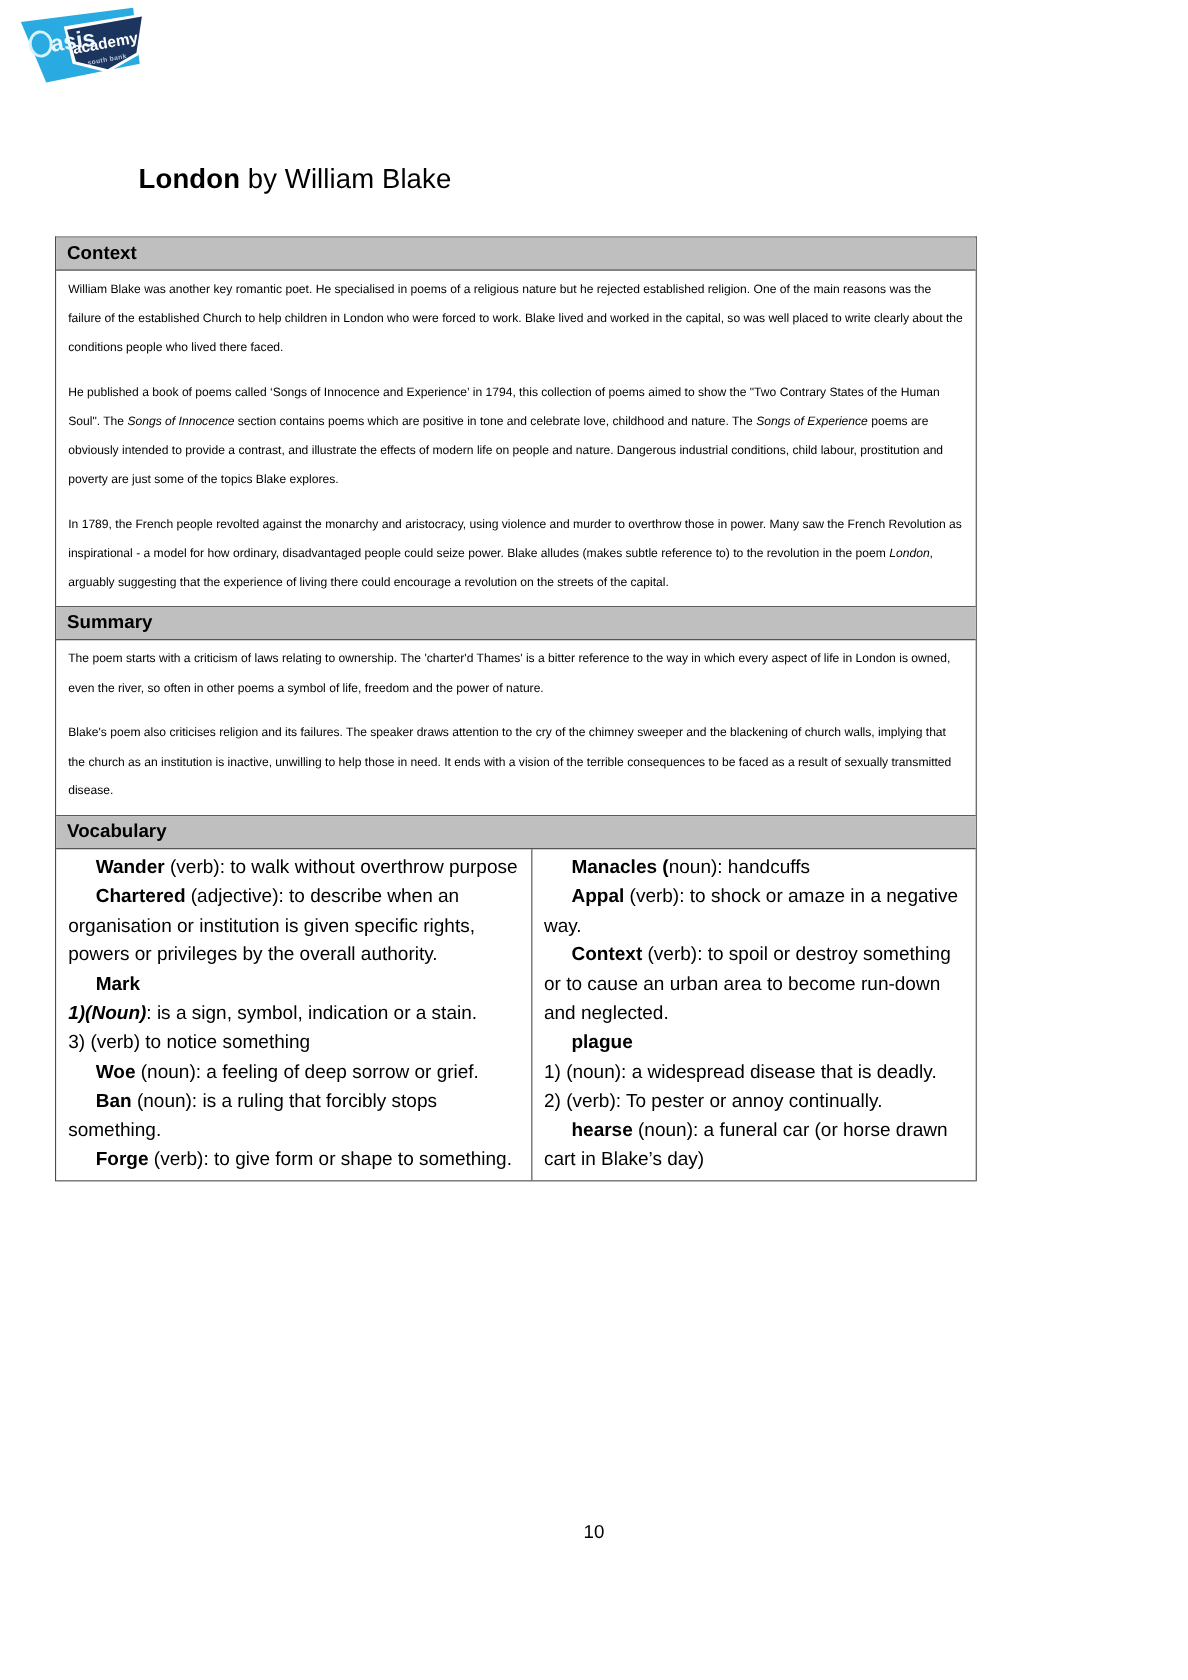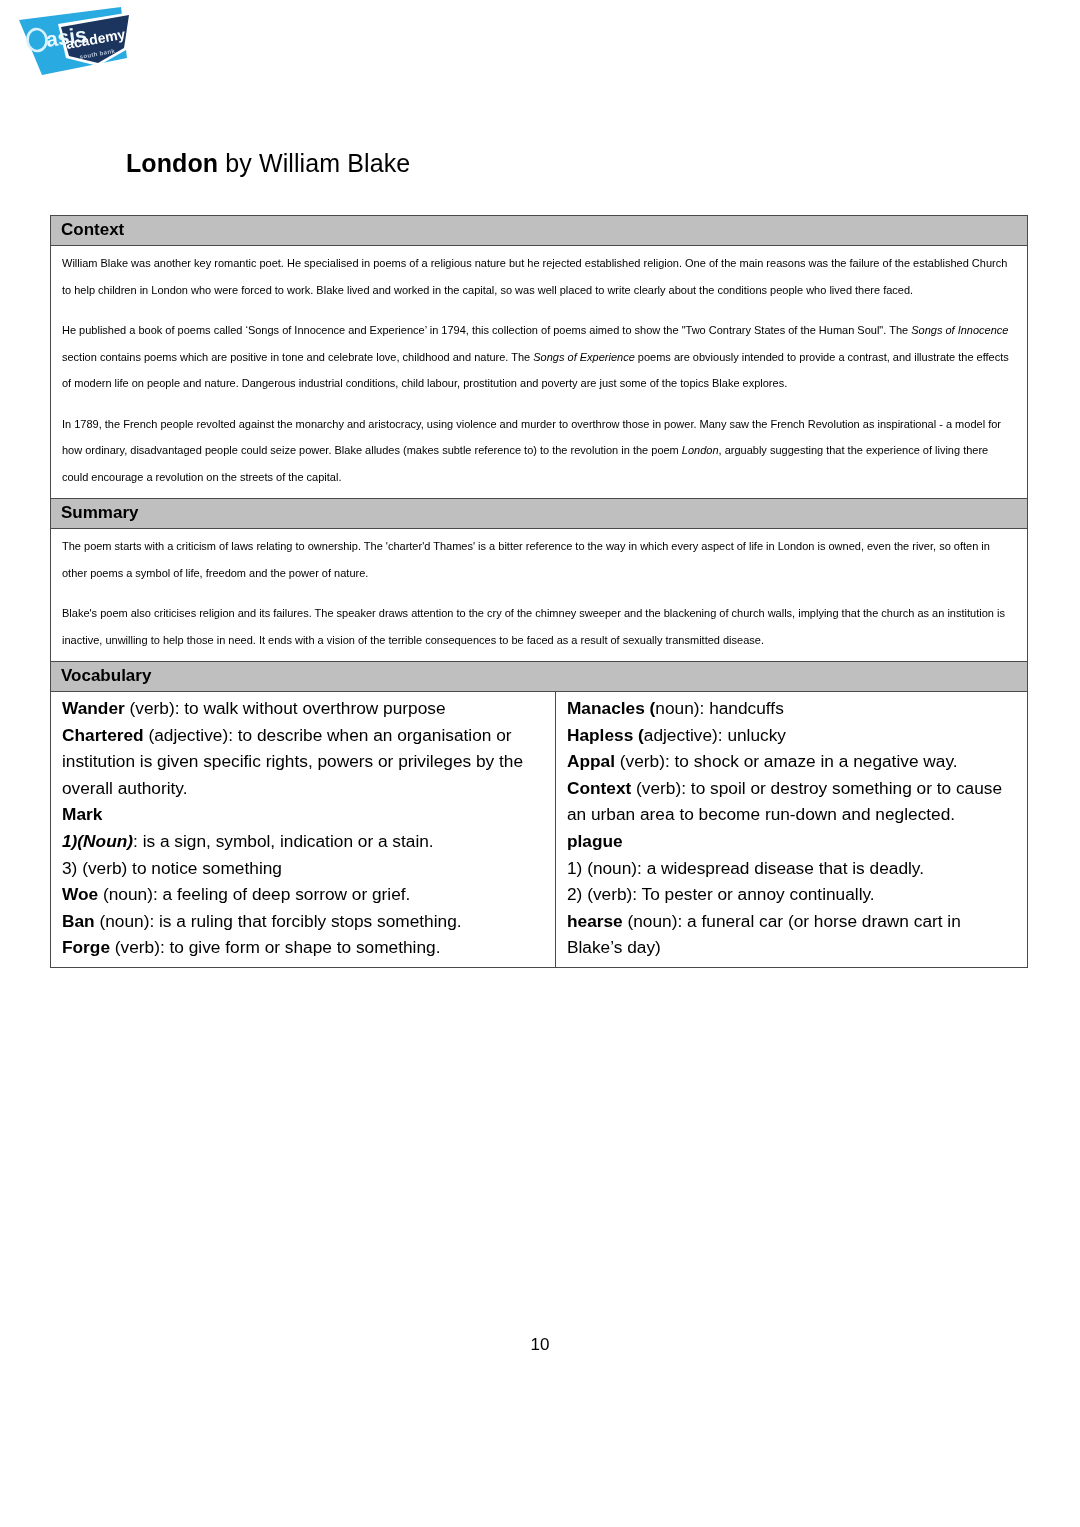--- a/index.html
+++ b/index.html
@@ -37,21 +37,21 @@
     white-space: nowrap;
   }
   .doc-title .t-bold { font-weight: bold; }
   .doc-title .t-reg  { font-weight: normal; }
 
   
   .sheet {
     position: absolute;
     left: 50px;
     top: 215px;
-    width: 978px;
+    width: 838px;
     border: 1.6px solid #4a4a4a;
     border-bottom: none;
     box-sizing: border-box;
   }
   .section-head {
     background: #bfbfbf;
     border-bottom: 1.6px solid #4a4a4a;
     font-weight: bold;
     font-size: 17px;
     line-height: 22px;
@@ -78,29 +78,29 @@
   }
   .vocab-col {
     font-size: 17.3px;
     line-height: 26.6px;
     padding: 3px 10px 6px 11px;
     box-sizing: border-box;
   }
   .vocab-col.left  { width: 506px; border-right: 1.6px solid #4a4a4a; }
   .vocab-col.right { width: 472px; }
   .vocab-col .vl { display: block; }
-  .vocab-col b  { font-weight: bold; }
+  .vocab-col b  { font-weight: bold; margin-left: 25px; }
   .vocab-col .bi { font-weight: bold; font-style: italic; }
 
   
   .page-number {
     position: absolute;
     left: 0;
     right: 0;
-    top: 1334px;
+    top: 1382px;
     text-align: center;
     font-size: 17px;
     line-height: 22px;
   }
 </style>
 </head>
 <body>
 
 <div class="logo-wrap">
   <svg width="128" height="80" viewBox="0 0 128 80" xmlns="http://www.w3.org/2000/svg">
@@ -149,21 +149,20 @@
       <span class="vl"><b>Mark</b></span>
       <span class="vl"><span class="bi">1)(Noun)</span><span>: is a sign, symbol, indication or a stain.</span></span>
       <span class="vl">3) (verb) to notice something</span>
       <span class="vl"><b>Woe</b><span> (noun): a feeling of deep sorrow or grief.</span></span>
       <span class="vl"><b>Ban</b><span> (noun): is a ruling that forcibly stops something.</span></span>
       <span class="vl"><b>Forge</b><span> (verb): to give form or shape to something.</span></span>
     </div>
 
     <div class="vocab-col right">
       <span class="vl"><b>Manacles (</b><span>noun): handcuffs</span></span>
-      <span class="vl"><b>Hapless (</b><span>adjective): unlucky</span></span>
       <span class="vl"><b>Appal</b><span> (verb): to shock or amaze in a negative way.</span></span>
       <span class="vl"><b>Context</b><span> (verb): to spoil or destroy something or to cause an urban area to become run-down and neglected.</span></span>
       <span class="vl"><b>plague</b></span>
       <span class="vl">1) (noun): a widespread disease that is deadly.</span>
       <span class="vl">2) (verb): To pester or annoy continually.</span>
       <span class="vl"><b>hearse</b><span> (noun): a funeral car (or horse drawn cart in Blake’s day)</span></span>
     </div>
 
   </div>
 </div>

